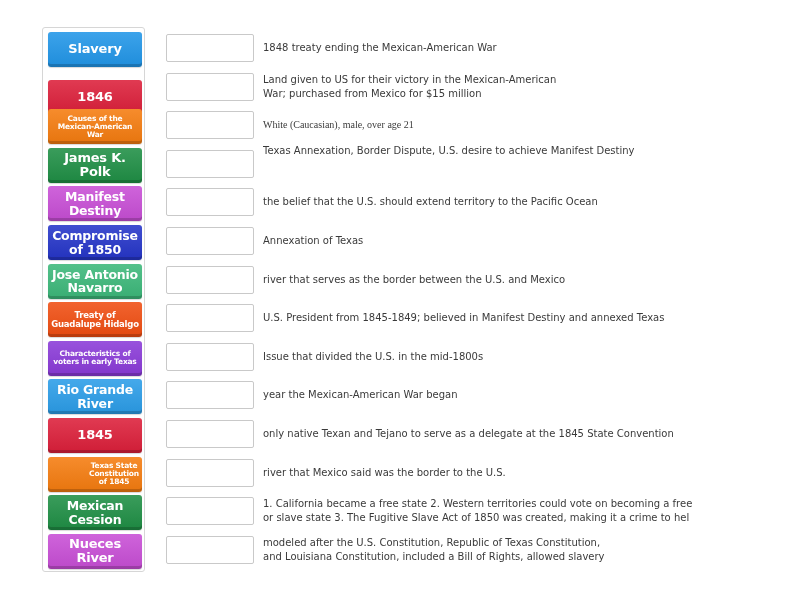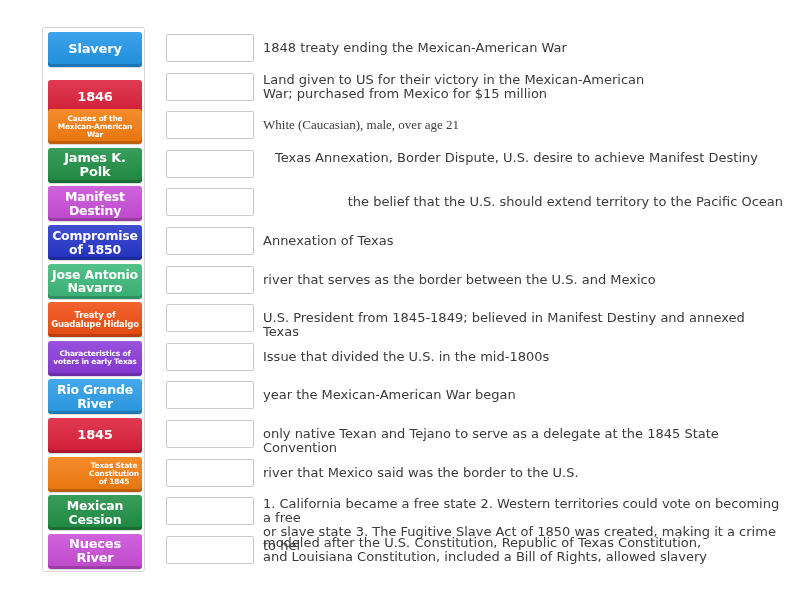--- a/index.html
+++ b/index.html
@@ -60,21 +60,21 @@
       border: 1px solid #c9c9c9;
       border-radius: 2px;
       background: #ffffff;
       box-sizing: border-box;
       cursor: pointer;
     }
     .definition {
       position: absolute;
       left: 263px;
       width: 520px;
-      font-size: 13px;
+      font-size: 10px;
       line-height: 14px;
       color: #3a3a3a;
       white-space: pre-line;
       overflow: hidden;
     }
   </style>
 </head>
 <body>
 
 <div class="stage">
@@ -96,23 +96,23 @@
     </div>
   <div id="rows">
       <div class="drop-box" style="top: 34px;"></div>
       <div class="definition" style="top: 41px;">1848 treaty ending the Mexican-American War</div>
       <div class="drop-box" style="top: 72.6px;"></div>
       <div class="definition" style="top: 72.6px;">Land given to US for their victory in the Mexican-American
 War; purchased from Mexico for $15 million</div>
       <div class="drop-box" style="top: 111.2px;"></div>
       <div class="definition" style="top: 118.2px; font-family: Liberation Serif, serif;">White (Caucasian), male, over age 21</div>
       <div class="drop-box" style="top: 149.8px;"></div>
-      <div class="definition" style="top: 151px; margin-left: 12px;">Texas Annexation, Border Dispute, U.S. desire to achieve Manifest Destiny</div>
+      <div class="definition" style="top: 144px;">Texas Annexation, Border Dispute, U.S. desire to achieve Manifest Destiny</div>
       <div class="drop-box" style="top: 188.4px;"></div>
-      <div class="definition" style="top: 195.4px; text-align: right;">the belief that the U.S. should extend territory to the Pacific Ocean</div>
+      <div class="definition" style="top: 195.4px;">the belief that the U.S. should extend territory to the Pacific Ocean</div>
       <div class="drop-box" style="top: 227px;"></div>
       <div class="definition" style="top: 234px;">Annexation of Texas</div>
       <div class="drop-box" style="top: 265.6px;"></div>
       <div class="definition" style="top: 272.6px;">river that serves as the border between the U.S. and Mexico</div>
       <div class="drop-box" style="top: 304.2px;"></div>
       <div class="definition" style="top: 311.2px;">U.S. President from 1845-1849; believed in Manifest Destiny and annexed Texas</div>
       <div class="drop-box" style="top: 342.8px;"></div>
       <div class="definition" style="top: 349.8px;">Issue that divided the U.S. in the mid-1800s</div>
       <div class="drop-box" style="top: 381.4px;"></div>
       <div class="definition" style="top: 388.4px;">year the Mexican-American War began</div>

